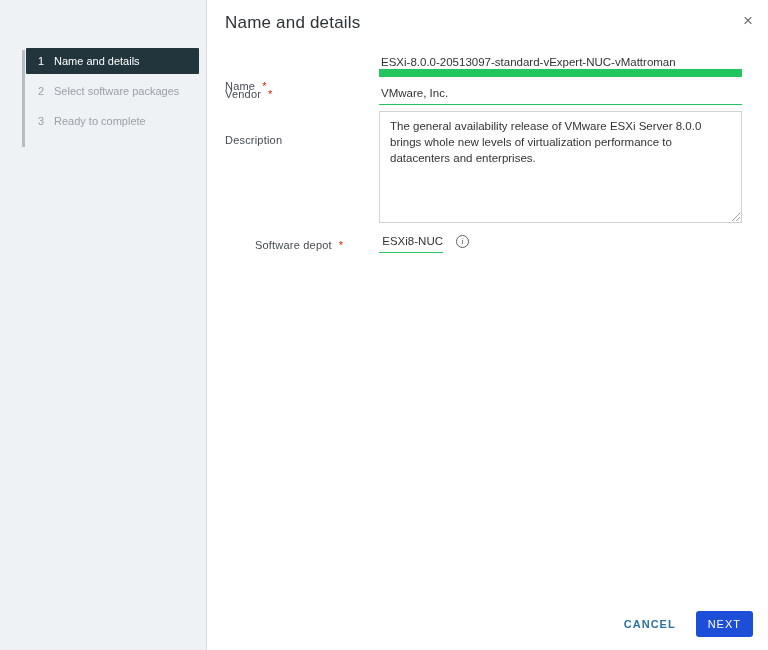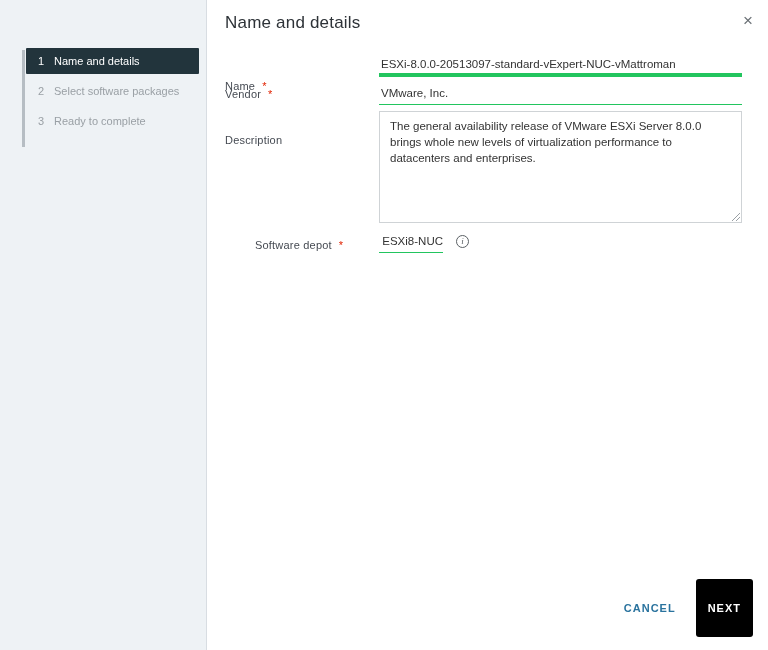--- a/index.html
+++ b/index.html
@@ -64,21 +64,21 @@
 
   .text-input {
     position: absolute; left: 172px;
     width: 363px; height: 20px;
     border: none; border-bottom: 1px solid #22c55e;
     background: transparent; outline: none;
     font-family: "Liberation Sans", sans-serif;
     font-size: 11.5px; color: #333;
     padding: 0 0 3px 2px; border-radius: 0;
   }
-  .text-input.focused { border-bottom: 4px solid #22c55e; }
+  .text-input.focused { border-bottom: 8px solid #22c55e; }
 
   .textarea-wrap { position: absolute; left: 172px; top: 111px; width: 363px; height: 112px; }
   .desc-textarea {
     width: 100%; height: 100%;
     border: 1px solid #cfd3d6; background: #fff;
     font-family: "Liberation Sans", sans-serif;
     font-size: 11.5px; line-height: 1.4; color: #333;
     padding: 6px 10px; outline: none; resize: none; border-radius: 0;
     overflow: hidden;
   }
@@ -105,23 +105,23 @@
   .footer {
     position: absolute; right: 15px; bottom: 13px;
     display: flex; align-items: center; gap: 20px;
   }
   .cancel-link {
     font-size: 11px; font-weight: 700; letter-spacing: 1px;
     color: #2a739e; cursor: pointer; background: none; border: none;
     font-family: Liberation Sans, sans-serif;
   }
   .next-btn {
-    font-size: 11px; font-weight: 700; letter-spacing: 1px;
-    color: #fff; background: #000000; border: none; border-radius: 3px;
-    padding: 23px 12px; cursor: pointer;
+    font-size: 11px; font-weight: 400; letter-spacing: 1px;
+    color: #fff; background: #1d4ed8; border: none; border-radius: 3px;
+    padding: 7px 12px; cursor: pointer;
     font-family: "Liberation Sans", sans-serif;
   }
 </style>
 </head>
 <body>
 
 <div class="dialog">
 
   <div class="sidebar">
     <div class="steps">

